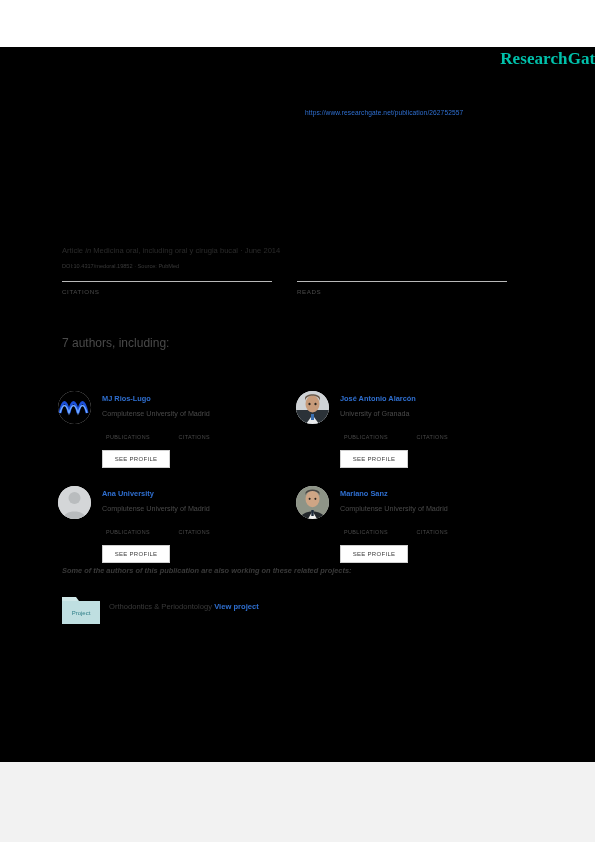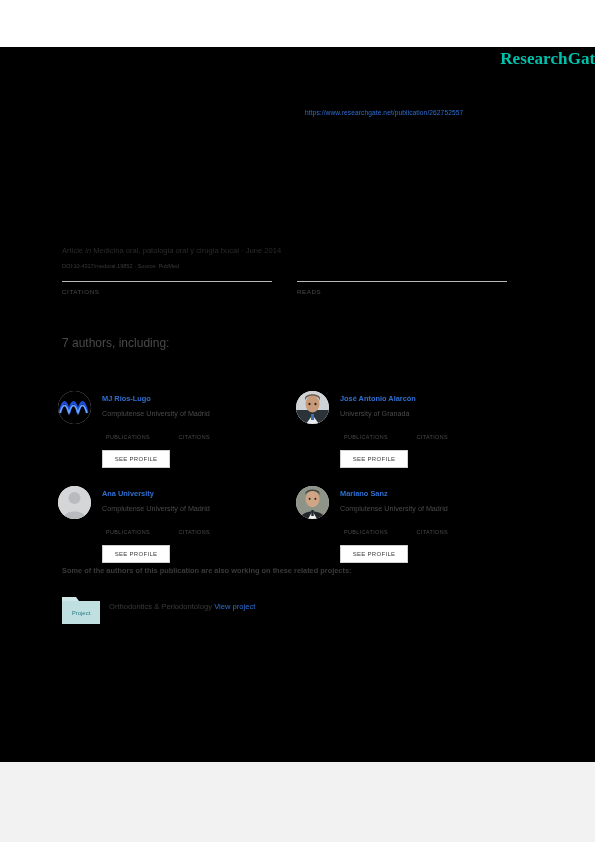--- a/index.html
+++ b/index.html
@@ -97,32 +97,32 @@
     position:absolute;left:44px;top:61px;
     width:66px;height:16px;
     border:1px solid #d0d0d0;background:#ffffff;
     color:#3c3c3c;font-size:6px;letter-spacing:.3px;
     display:flex;align-items:center;justify-content:center;
   }
 
   
   .proj-head{
     position:absolute;left:62px;top:566px;
-    font-size:7.4px;color:#3a3a3a;font-weight:bold;
+    font-size:7.4px;color:#3a3a3a;font-weight:bold;font-style:italic;
   }
   .proj-row{position:absolute;left:62px;top:594px;width:420px;height:32px;}
   .folder{
     position:absolute;left:0;top:0;width:38px;height:30px;
   }
   .folder svg{display:block;}
   .proj-text{
     position:absolute;left:47px;top:8px;
     font-size:7.6px;color:#3a3a3a;white-space:nowrap;
   }
-  .proj-text .vp{color:#2f6fd0;font-weight:normal;}
+  .proj-text .vp{color:#2f6fd0;font-weight:bold;}
 
   
   .footer{
     position:absolute;left:0;top:762px;width:595px;height:80px;
     background:#f2f2f2;
   }
 </style>
 </head>
 <body>
 
@@ -134,21 +134,21 @@
 
   <div class="rg-logo">ResearchGate</div>
 
   <a class="rg-url">https://www.researchgate.net/publication/262752557</a>
 
   <div class="title-block"></div>
 
   <div class="article-line">
     <span class="kw">Article</span>
     <span class="it">in</span>
-    <span>Medicina oral, patologia oral y cirugia bucal</span>
+    <span>Medicina oral, including oral y cirugia bucal</span>
     <span>·</span>
     <span>June 2014</span>
   </div>
 
   <div class="doi-line">DOI:10.4317/medoral.19852 · Source: PubMed</div>
 
   <div class="stat stat-citations">
     <div class="rule"></div>
     <div class="lab">CITATIONS</div>
     <div class="num"></div>

